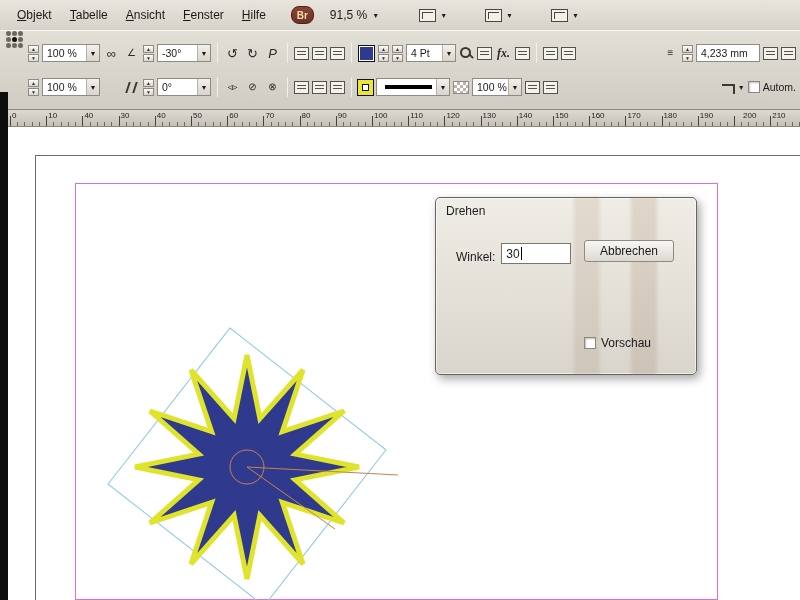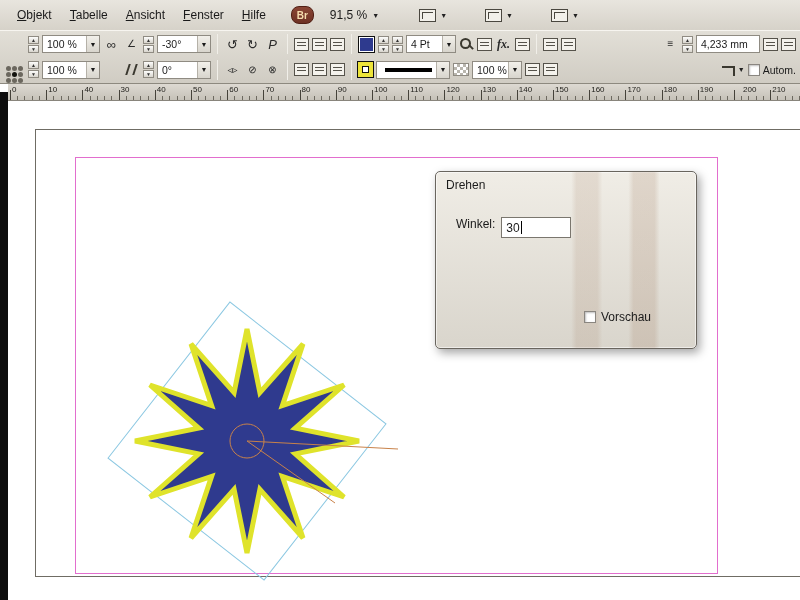--- a/index.html
+++ b/index.html
@@ -14,23 +14,23 @@
   .br-btn{width:23px;height:18px;margin-left:16px;background:linear-gradient(#8a4534,#6e3124);
     color:#f6dcae;font-weight:bold;font-size:10px;display:flex;align-items:center;
     justify-content:center;border:1px solid #512015;border-radius:8px}
   .zoom-box{display:flex;align-items:center;gap:5px;margin-left:10px;padding:3px 6px}
   .dd-arrow{font-size:7px;color:#222;line-height:1}
   .menu-tool{display:flex;align-items:center;gap:4px;margin-left:30px;padding:3px 4px}
   .tool-ic{width:17px;height:13px;border:1px solid #4a473f;background:#f2f0ea;position:relative}
   .tool-ic::after{content:"";position:absolute;inset:2px;border-left:1px solid #4a473f;border-top:1px solid #4a473f}
 
   
-  .controlbar{height:54px;background:linear-gradient(#e2dfd7,#d0ccc3);
+  .controlbar{height:80px;background:linear-gradient(#e2dfd7,#d0ccc3);
     border-top:1px solid #f7f5f0;border-bottom:1px solid #8d897f;
-    display:flex;align-items:flex-end;padding:0 4px;font-size:10px}
+    display:flex;align-items:flex-start;padding:0 4px;font-size:10px}
   .proxy{width:17px;height:17px;display:grid;grid-template-columns:repeat(3,1fr);
     grid-template-rows:repeat(3,1fr);gap:1px;margin:0 5px 0 2px}
   .proxy i{background:#6b675e;border-radius:50%}
   .proxy i.c{background:#14140f}
   .rows{display:flex;flex-direction:column;justify-content:space-evenly;height:100%;flex:1}
   .cb-row{display:flex;align-items:center;height:24px;gap:3px}
   .spin{display:flex;flex-direction:column;width:11px;gap:1px}
   .spin span{height:8px;border:1px solid #8f8b82;background:linear-gradient(#fdfdfc,#d8d5cd);
     font-size:5px;line-height:6px;text-align:center;color:#333}
   .fld{display:flex;align-items:center;height:18px;border:1px solid #8f8b82;background:#fff;
@@ -83,21 +83,21 @@
   
   .dialog{position:absolute;left:427px;top:70px;width:262px;height:178px;
     border:1px solid #69655e;border-radius:5px;
     background:linear-gradient(#f0ede6,#d9d5cc);
     box-shadow:3px 4px 10px rgba(0,0,0,.35), inset 0 0 0 1px rgba(255,255,255,.55);
     font-size:12px}
   .dialog::before{content:"";position:absolute;inset:0;border-radius:5px;pointer-events:none;
     background:linear-gradient(90deg,transparent 0 52%,rgba(158,120,92,.16) 54% 62%,
       transparent 64% 74%,rgba(158,120,92,.20) 76% 84%,transparent 86%)}
   .dialog-title{padding:6px 0 0 10px;color:#1d1d1d}
-  .row-angle{position:absolute;left:20px;top:45px;display:flex;align-items:flex-start;gap:6px}
+  .row-angle{position:absolute;left:20px;top:45px;display:flex;align-items:flex-end;gap:6px}
   .textbox{width:70px;height:21px;border:1px solid #7a766e;background:#fff;
     display:flex;align-items:center;padding-left:4px}
   .caret{width:1px;height:13px;background:#000;margin-left:1px}
   .btn-col{position:absolute;left:148px;top:42px;width:90px;display:flex;flex-direction:column;gap:8px}
   .btn{height:22px;border:1px solid #8e8a82;border-radius:3px;
     background:linear-gradient(#f8f7f4,#dcd9d1);display:flex;align-items:center;justify-content:center}
   .btn.default{border-color:#3c7fb1;box-shadow:inset 0 0 0 1px #8fc3e4, 0 0 4px rgba(70,145,200,.55)}
   .chk-row{position:absolute;left:148px;top:138px;display:flex;align-items:center;gap:5px}
 </style>
 </head>
@@ -407,19 +407,20 @@
   <div class="dialog">
     <div class="dialog-title">Drehen</div>
     <div class="row-angle">
       <span>Winkel:</span>
       <span class="textbox">
         <span>30</span>
         <span class="caret"></span>
       </span>
     </div>
     <div class="btn-col">
+      <div class="btn">Abbrechen</div>
     </div>
     <div class="chk-row">
       <span class="chkbox"></span>
       <span>Vorschau</span>
     </div>
   </div>
 </div>
 
 </body></html>

